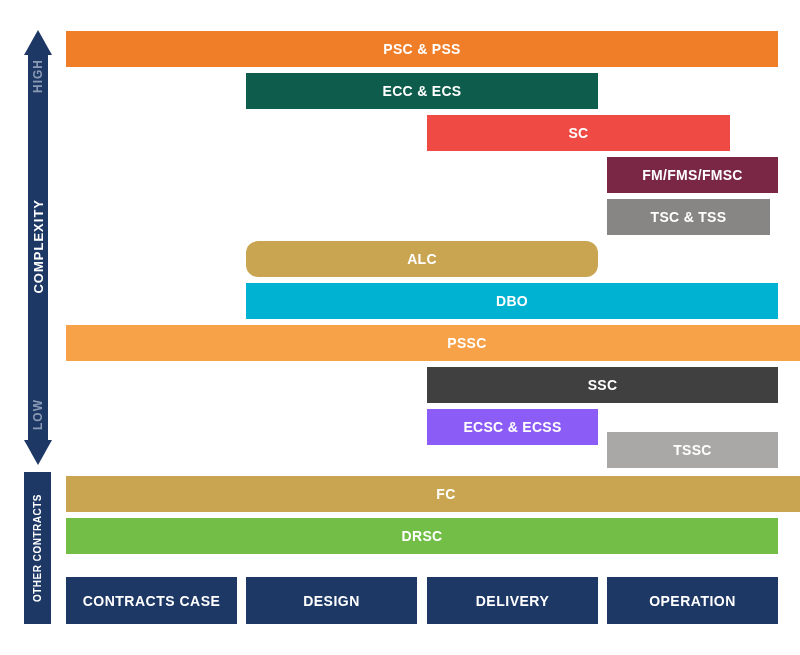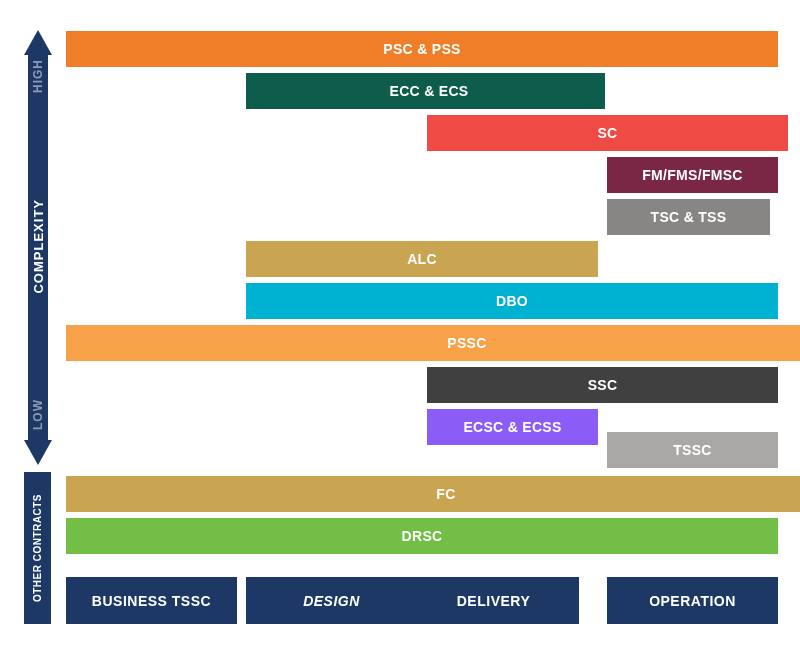--- a/index.html
+++ b/index.html
@@ -52,34 +52,34 @@
     </div>
     <div class="ah ah-down"></div>
   </div>
 
   <div class="oc-bar">
     <span class="vtext oc-label">OTHER CONTRACTS</span>
   </div>
 
   <div id="bars-layer">
       <div class="bar" style="left: 66px; width: 712px; top: 31px; background: rgb(240, 126, 40);">PSC &amp; PSS</div>
-      <div class="bar" style="left: 246px; width: 352px; top: 73px; background: rgb(14, 92, 75); padding-left: 7px;">ECC &amp; ECS</div>
-      <div class="bar" style="left: 427px; width: 361px; top: 115px; background: rgb(239, 74, 67);">SC</div>
+      <div class="bar" style="left: 246px; width: 352px; top: 73px; background: rgb(14, 92, 75);">ECC &amp; ECS</div>
+      <div class="bar" style="left: 427px; width: 303px; top: 115px; background: rgb(239, 74, 67);">SC</div>
       <div class="bar" style="left: 607px; width: 171px; top: 157px; background: rgb(122, 39, 69);">FM/FMS/FMSC</div>
       <div class="bar" style="left: 607px; width: 163px; top: 199px; background: rgb(135, 134, 133);">TSC &amp; TSS</div>
-      <div class="bar" style="left: 246px; width: 352px; top: 241px; background: rgb(201, 165, 81);">ALC</div>
+      <div class="bar" style="left: 246px; width: 352px; top: 241px; background: rgb(201, 165, 81); border-radius: 12px;">ALC</div>
       <div class="bar" style="left: 246px; width: 532px; top: 283px; background: rgb(0, 178, 209);">DBO</div>
       <div class="bar" style="left: 66px; width: 712px; top: 325px; background: rgb(247, 161, 72); padding-left: 45px;">PSSC</div>
       <div class="bar" style="left: 427px; width: 351px; top: 367px; background: #404040;">SSC</div>
       <div class="bar" style="left: 427px; width: 171px; top: 409px; background: #8b5cf6;">ECSC &amp; ECSS</div>
       <div class="bar" style="left: 607px; width: 171px; top: 432px; background: rgb(169, 168, 166);">TSSC</div>
       <div class="bar" style="left: 66px; width: 712px; top: 476px; background: rgb(201, 165, 81); padding-left: 24px;">FC</div>
       <div class="bar" style="left: 66px; width: 712px; top: 518px; background: rgb(114, 190, 71);">DRSC</div>
     </div>
 
   <div id="phase-layer">
-      <div class="phase" style="left: 66px; width: 171px;">BUSINESS TSSC</div>
-      <div class="phase" style="left: 246px; width: 171px; font-style: italic;">DESIGN</div>
-      <div class="phase" style="left: 408px; width: 171px;">DELIVERY</div>
+      <div class="phase" style="left: 66px; width: 171px;">CONTRACTS CASE</div>
+      <div class="phase" style="left: 246px; width: 171px;">DESIGN</div>
+      <div class="phase" style="left: 427px; width: 171px;">DELIVERY</div>
       <div class="phase" style="left: 607px; width: 171px;">OPERATION</div>
     </div>
 
 </div>
 
 </body></html>

